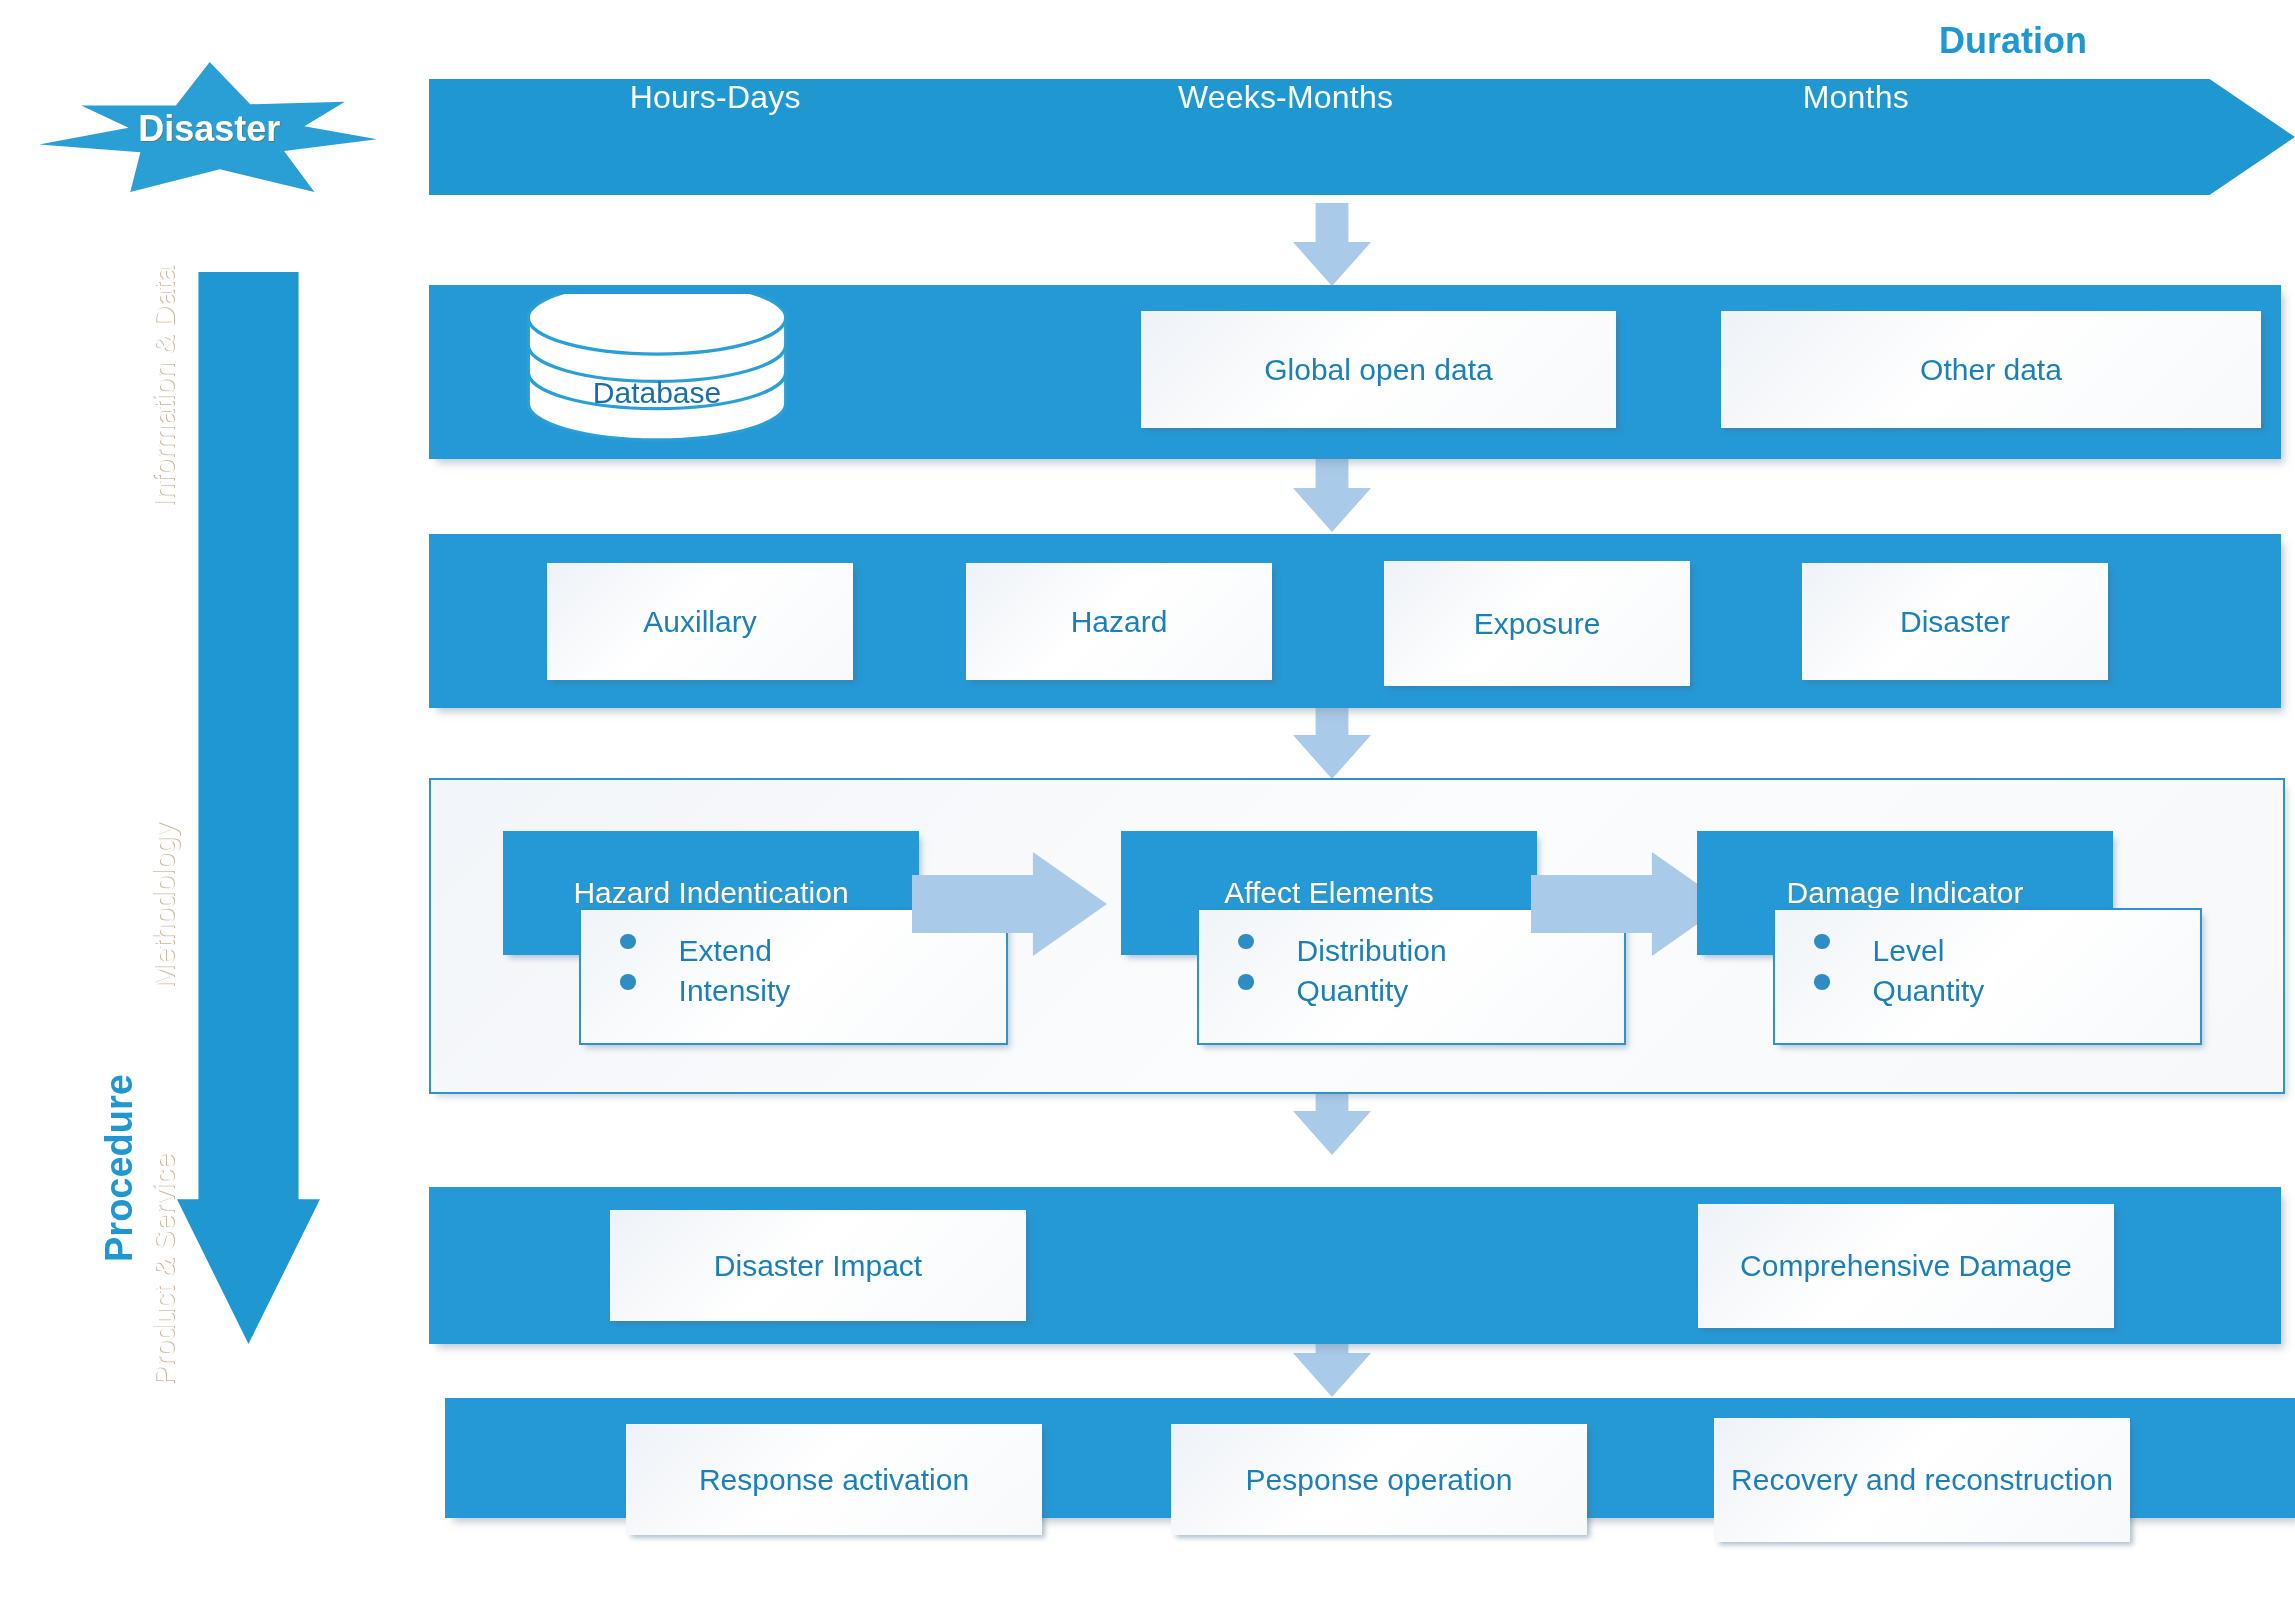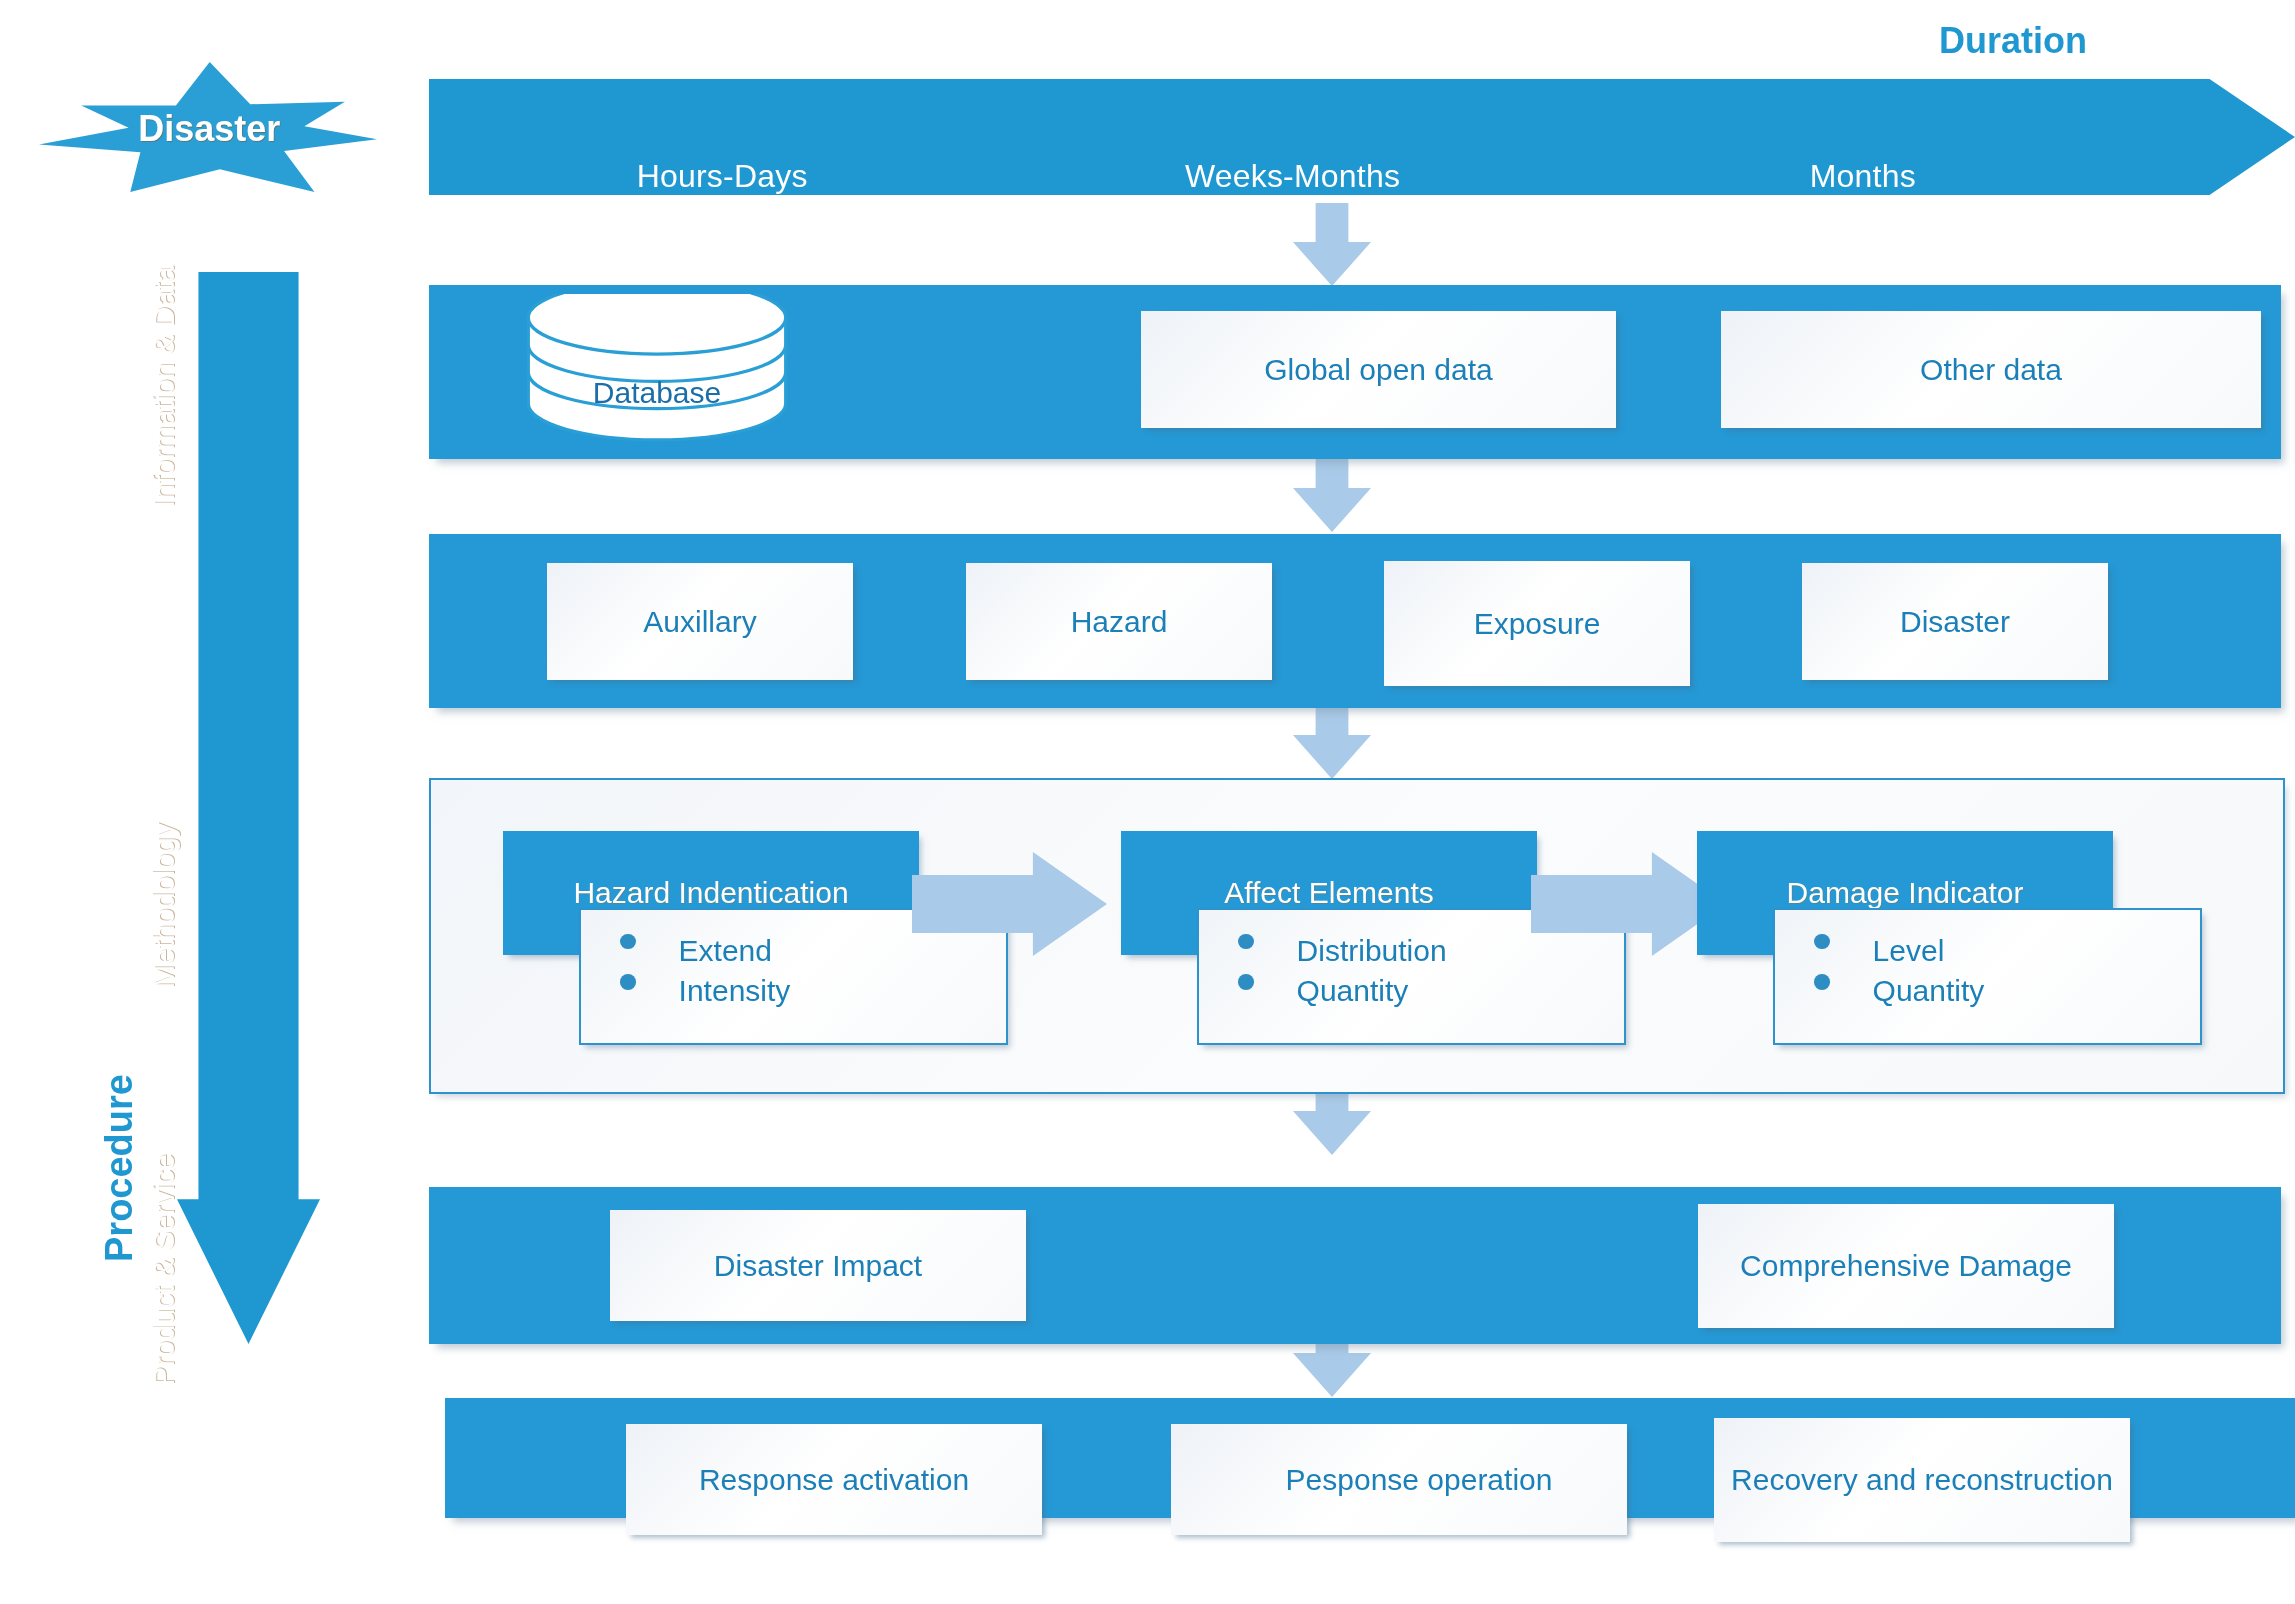--- a/index.html
+++ b/index.html
@@ -35,22 +35,22 @@
 
   
   #duration-band{
     left:429px;top:79px;width:1866px;height:116px;
   }
   #duration-band .arrowbody{
     position:absolute;inset:0;background:#1f97d0;
     clip-path:polygon(0 0, 92.3% 0, 92.3% -34%, 100% 50%, 92.3% 134%, 92.3% 100%, 0 100%);
   }
   #duration-band .tickrow{
-    position:absolute;left:8px;top:0;height:116px;width:1711px;
-    display:flex;align-items:flex-end;
+    position:absolute;left:1px;top:0;height:116px;width:1711px;
+    display:flex;align-items:flex-start;
   }
   #duration-band .tick{
     flex:1;text-align:center;color:#ffffff;font-size:32px;letter-spacing:0.2px;
   }
   #duration-title{
     left:1939px;top:19.5px;color:#1f97d0;font-size:36px;font-weight:bold;
     text-shadow:0.7px 0.7px 0 rgba(255,255,255,.9);
   }
 
   
@@ -233,18 +233,18 @@
     </div>
   </div>
 
   <div class="band" style="left:429px;top:1157px;width:1852px;height:157px;margin-top:30px;">
     <div class="wbox" style="left:181px;top:23.4px;width:416px;height:111px;">Disaster Impact</div>
     <div class="wbox" style="left:1269px;top:17px;width:416px;height:124px;">Comprehensive Damage</div>
   </div>
 
   <div class="band" style="left:429px;top:1398px;width:1852px;height:120px;margin-left:16px;">
     <div class="wbox" style="left:181px;top:26px;width:416px;height:111px;">Response activation</div>
-    <div class="wbox" style="left:726px;top:26px;width:416px;height:111px;padding-left:40px;">Pesponse operation</div>
+    <div class="wbox" style="left:726px;top:26px;width:416px;height:111px;">Pesponse operation</div>
     <div class="wbox" style="left:1269px;top:19.5px;width:416px;height:124px;">Recovery and reconstruction</div>
   </div>
 
 </div>
 
 
 </body></html>

